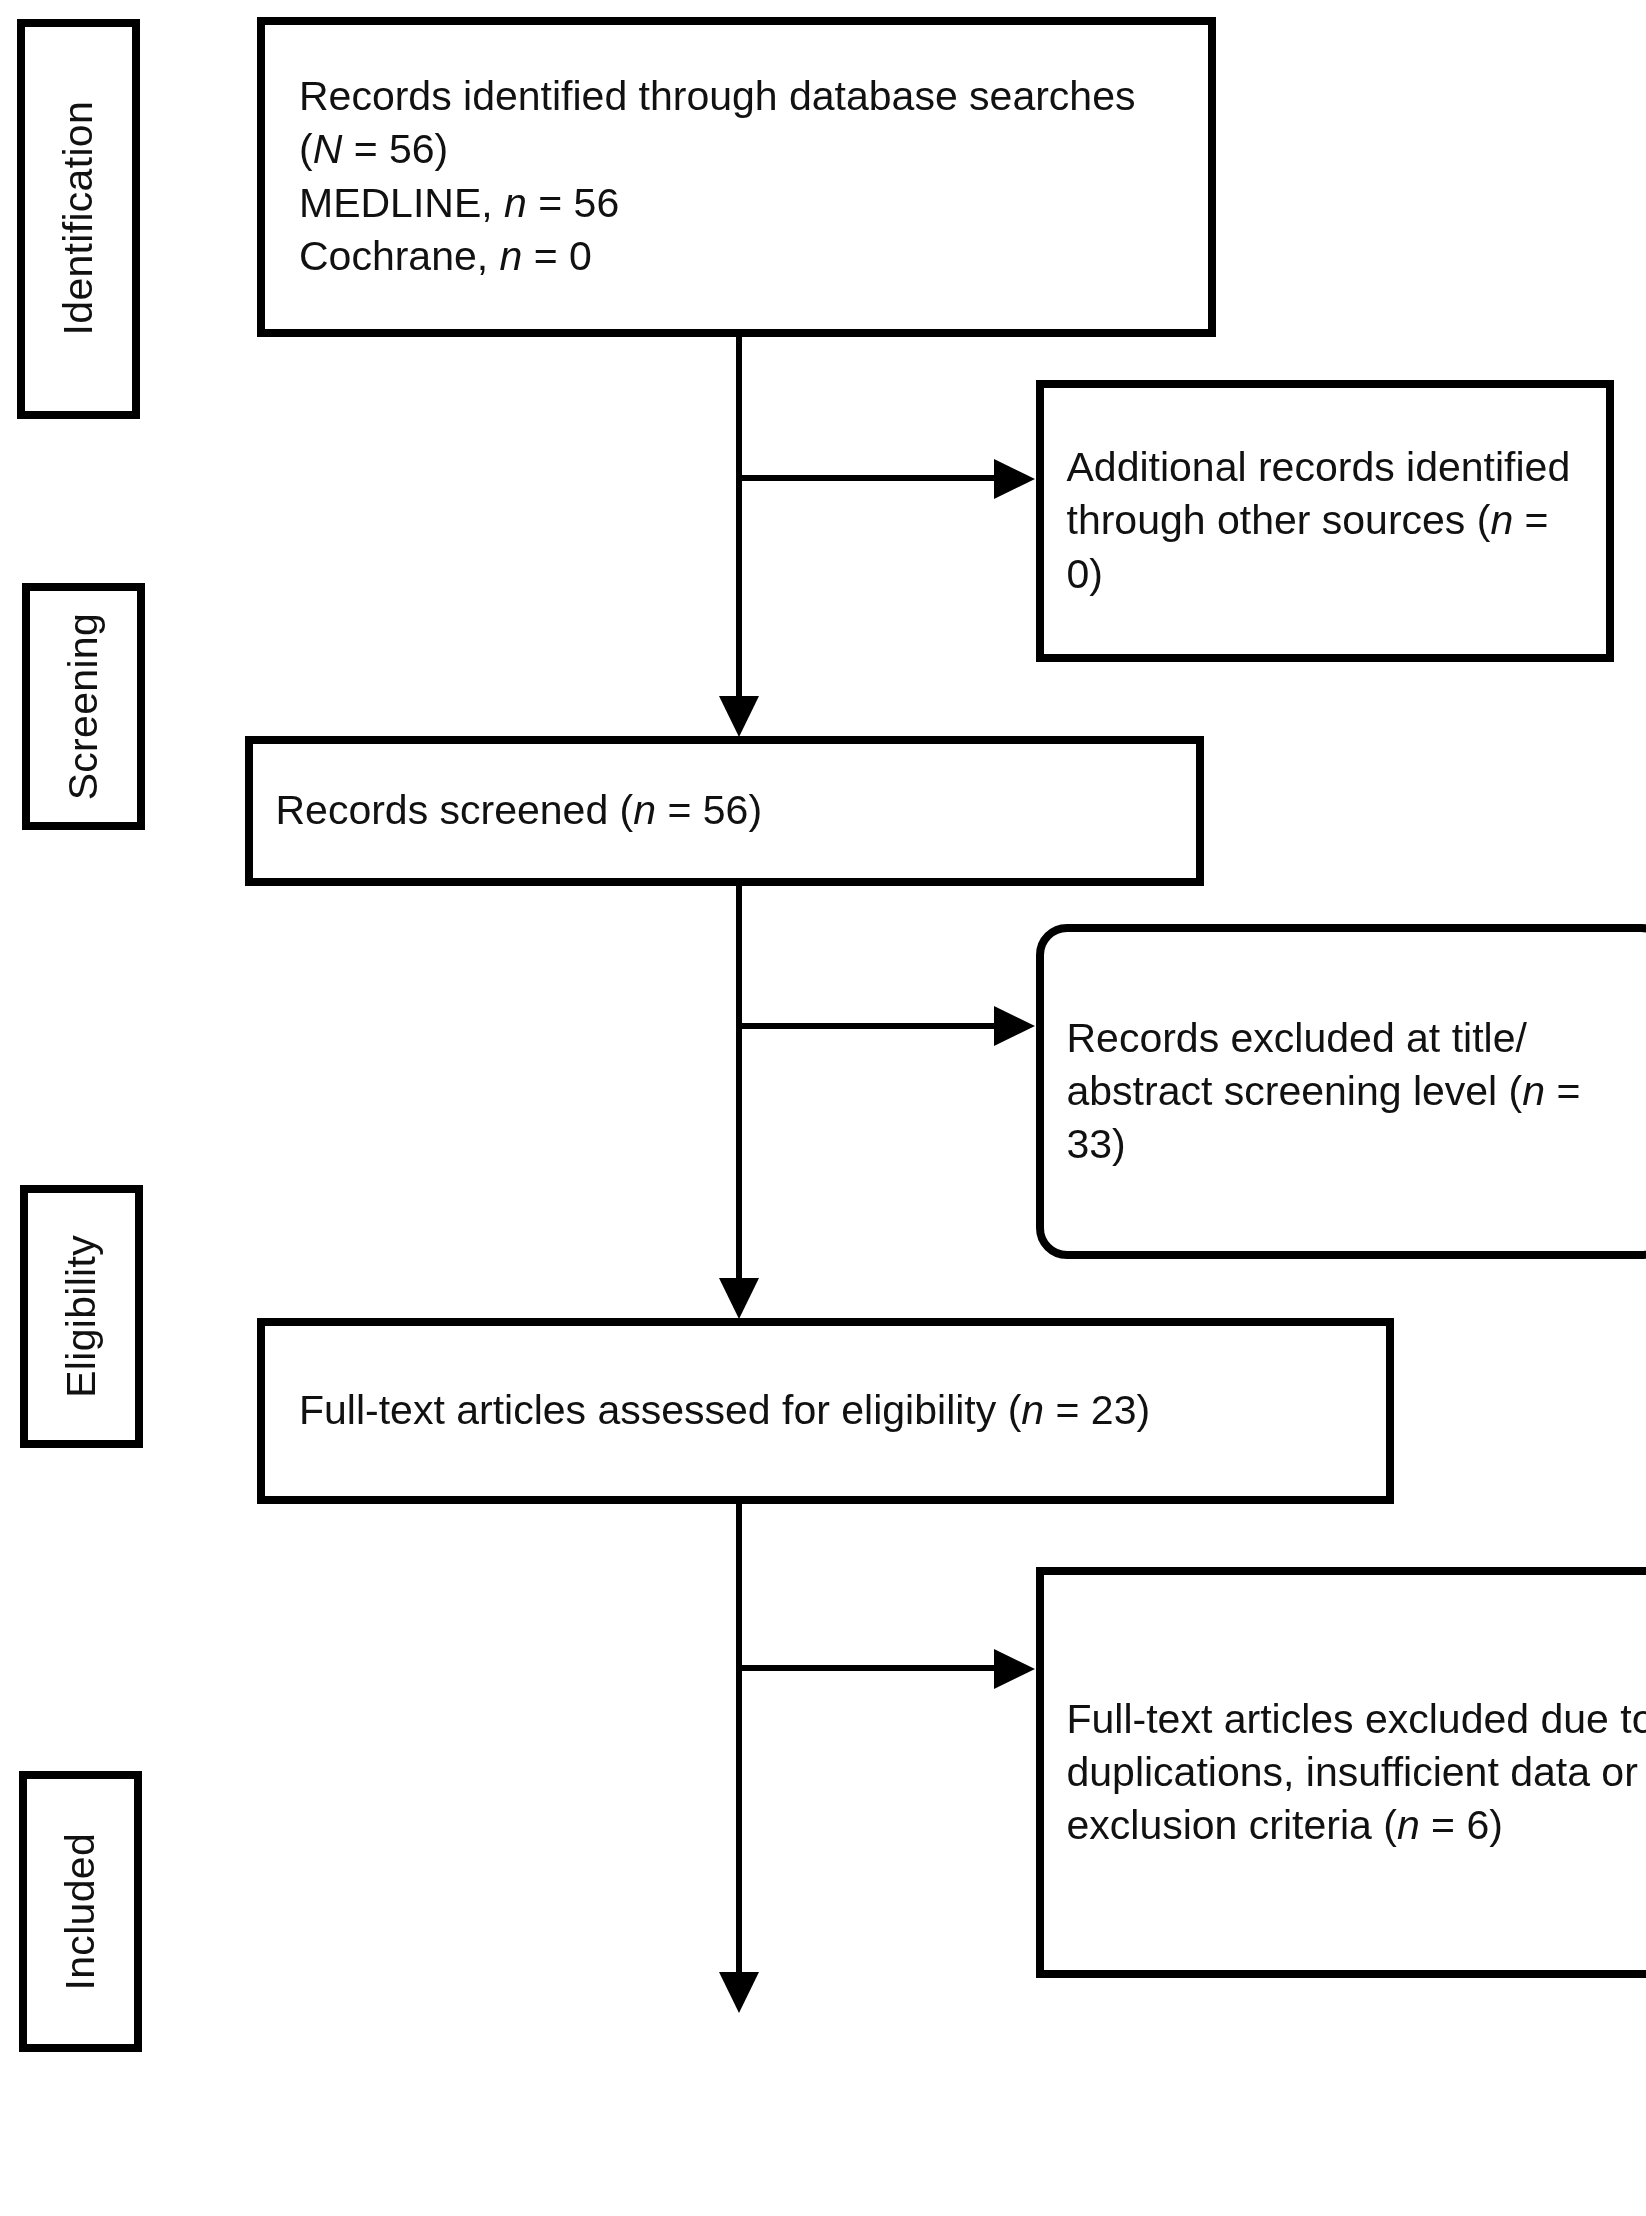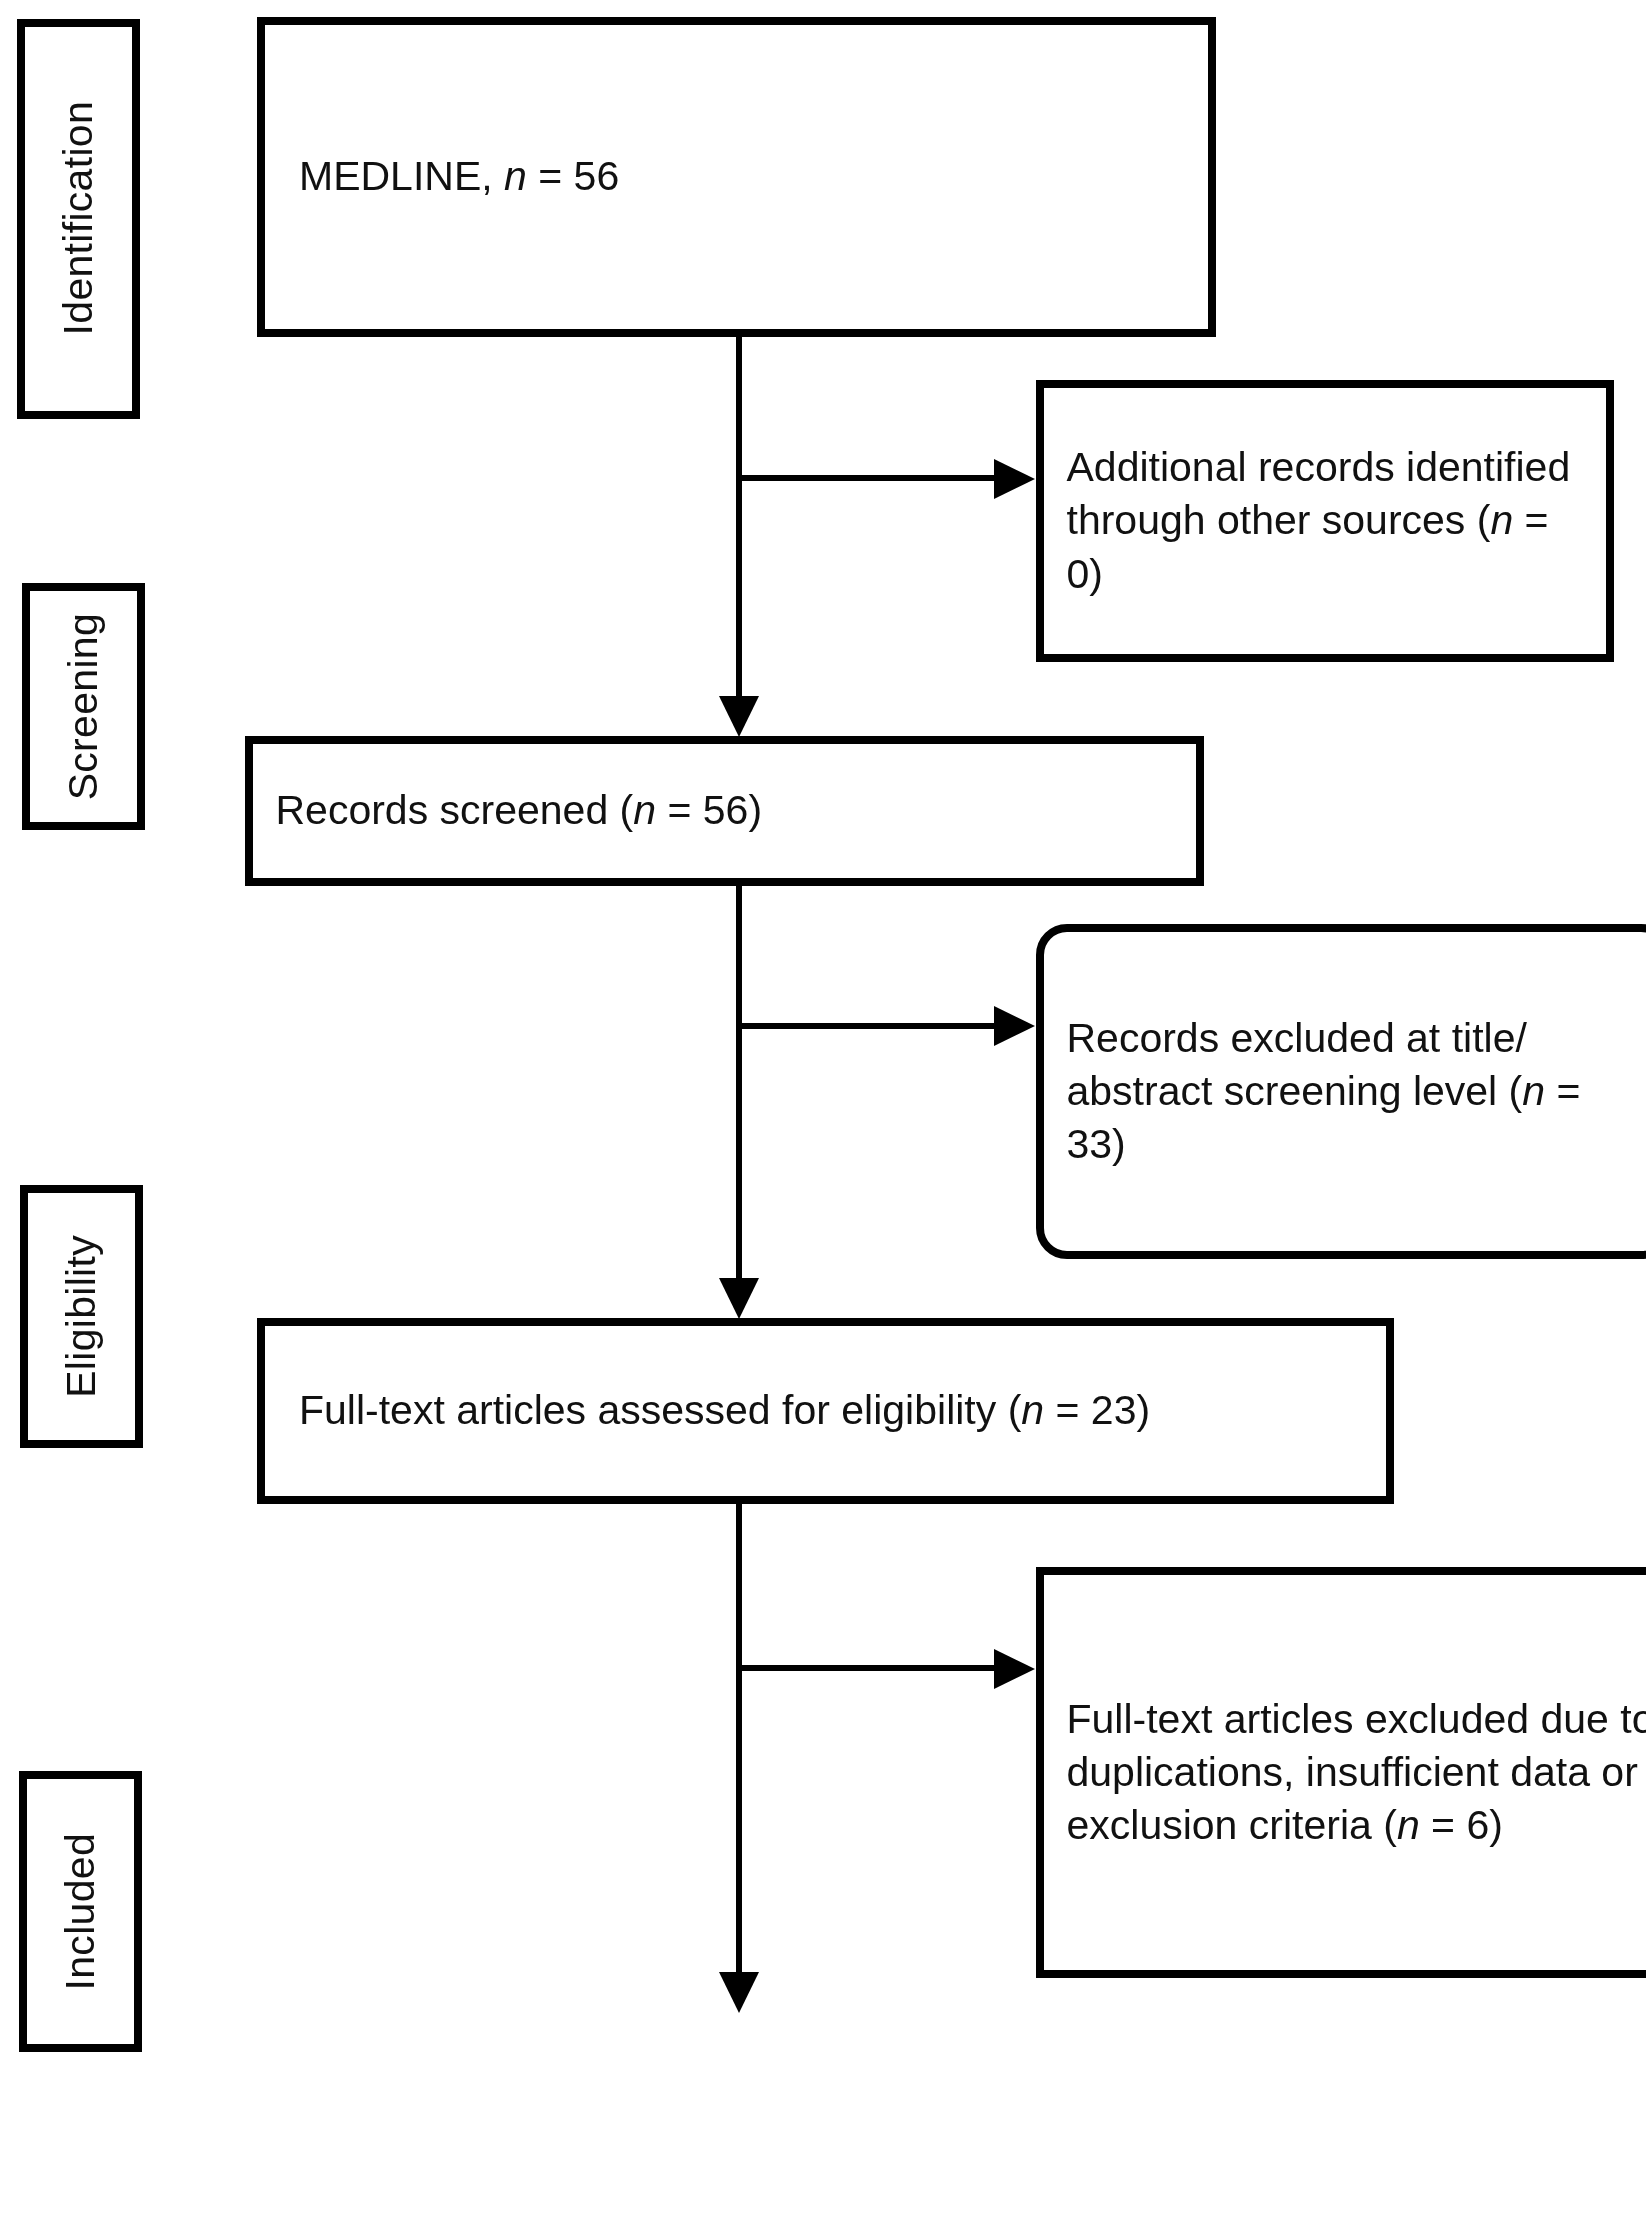--- a/index.html
+++ b/index.html
@@ -121,21 +121,23 @@
   <div class="hline" style="left:736px; top:1023px; width:265px;"></div>
   <div class="arrow-right" style="left:994px; top:1006px;"></div>
 
   <div class="vline" style="left:736px; top:1504px; height:471px;"></div>
   <div class="arrow-down" style="left:719px; top:1972px;"></div>
   <div class="hline" style="left:736px; top:1665px; width:265px;"></div>
   <div class="arrow-right" style="left:994px; top:1649px;"></div>
 
   <div class="flow-box align-left pad-wide" style="left:257px; top:16.6px; width:959px; height:320px;">
     <div class="box-text">
+      <div><span>Records identified through database searches (</span><em>N</em><span> = 56)</span></div>
       <div><span>MEDLINE, </span><em>n</em><span> = 56</span></div>
+      <div><span>Cochrane, </span><em>n</em><span> = 0</span></div>
     </div>
   </div>
 
   <div class="flow-box align-center" style="left:1036px; top:380px; width:578px; height:282px;">
     <div class="box-text"><span>Additional records identified through other sources (</span><em>n</em><span> = 0)</span></div>
   </div>
 
   <div class="flow-box align-center" style="left:245px; top:736px; width:959px; height:150px;">
     <div class="box-text"><span>Records screened (</span><em>n</em><span> = 56)</span></div>
   </div>

